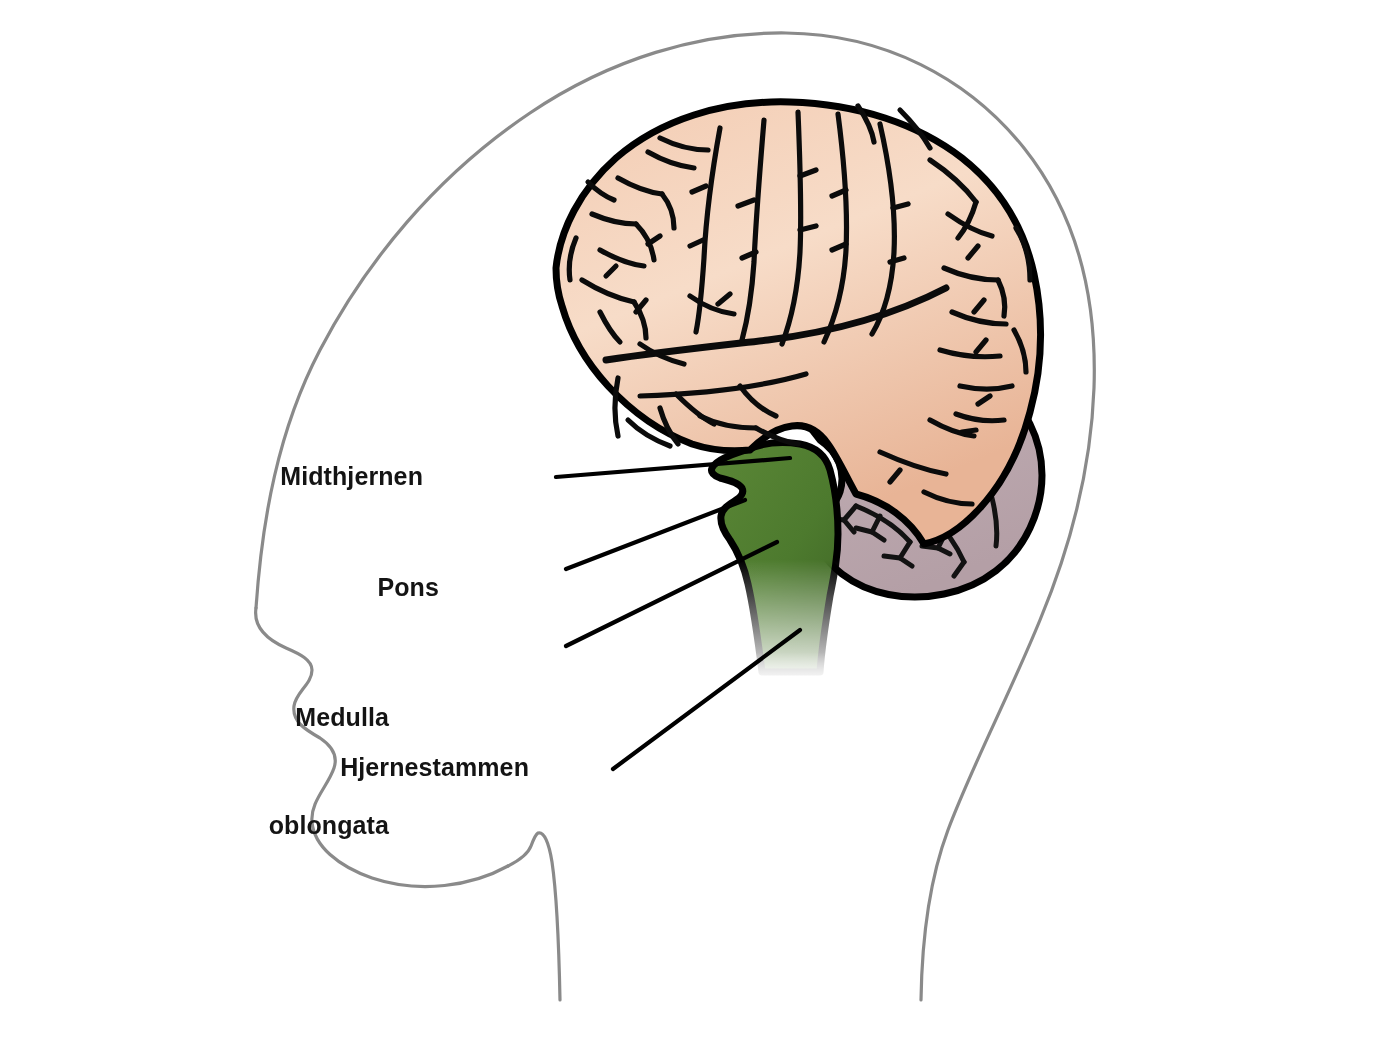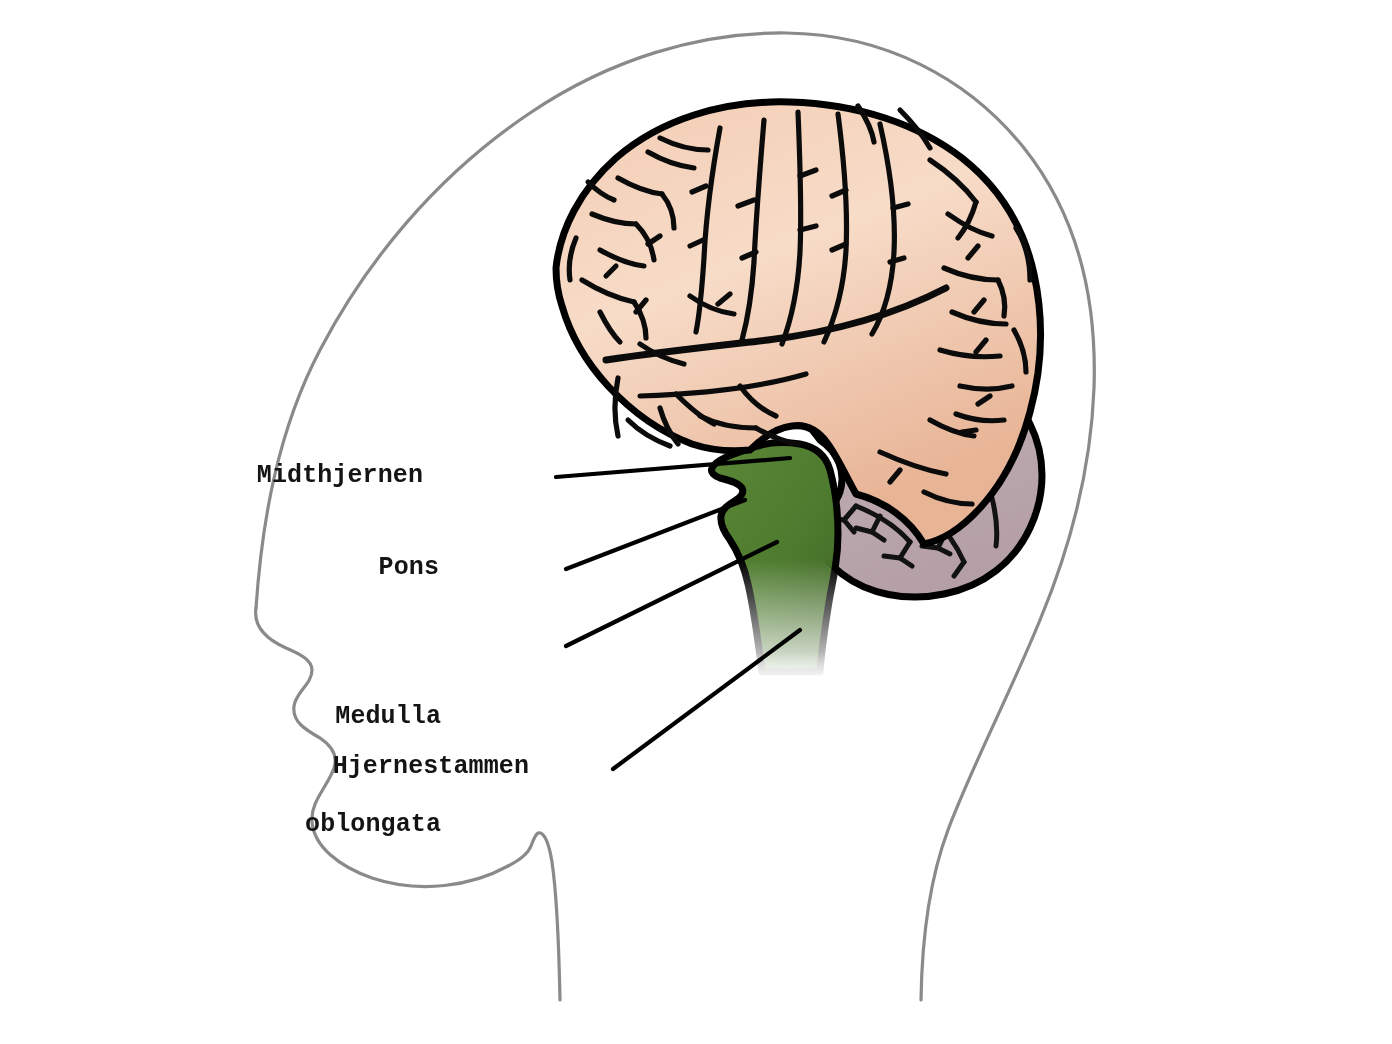--- a/index.html
+++ b/index.html
@@ -1,18 +1,18 @@
 <!DOCTYPE html>
 <html><head>
 <meta charset="utf-8">
 <style>
   html,body{margin:0;padding:0;background:#ffffff;}
   body{width:1392px;height:1044px;overflow:hidden;
        font-family:"Liberation Sans","DejaVu Sans",sans-serif;}
-  #stage{position:relative;width:1272px;height:1044px;background:#ffffff;font-family:Liberation Mono, monospace;}
+  #stage{position:relative;width:1272px;height:1044px;background:#ffffff;}
   #art{position:absolute;left:0;top:0;width:1392px;height:1044px;}
   .lbl{position:absolute;color:#141414;font-weight:bold;font-size:25px;
        line-height:30px;white-space:pre;letter-spacing:.1px;}
   .lbl.r{text-align:right;}
 </style>
 </head>
 <body>
 
 <div id="stage">
 
@@ -236,22 +236,22 @@
     <g stroke="#000000" stroke-width="4.2" stroke-linecap="round" fill="none">
       <line x1="556" y1="477" x2="790" y2="458"></line>
       <line x1="566" y1="569" x2="745" y2="500"></line>
       <line x1="566" y1="646" x2="777" y2="542"></line>
       <line x1="613" y1="769" x2="800" y2="630"></line>
     </g>
   </svg>
 
   <div class="lbl r" style="right:849px;top:461px;">Midthjernen</div>
 
-  <div class="lbl r" style="right:833px;top:553px;">Pons</div>
-
-  <div class="lbl r" style="right:831px;top:627px;line-height:36px;">
+  <div class="lbl r" style="right:833px;top:572px;">Pons</div>
+
+  <div class="lbl r" style="right:883px;top:627px;line-height:36px;">
     <div>Medulla</div>
     <div>oblongata</div>
   </div>
 
   <div class="lbl r" style="right:743px;top:752px;">Hjernestammen</div>
 
 </div>
 
 </body></html>

